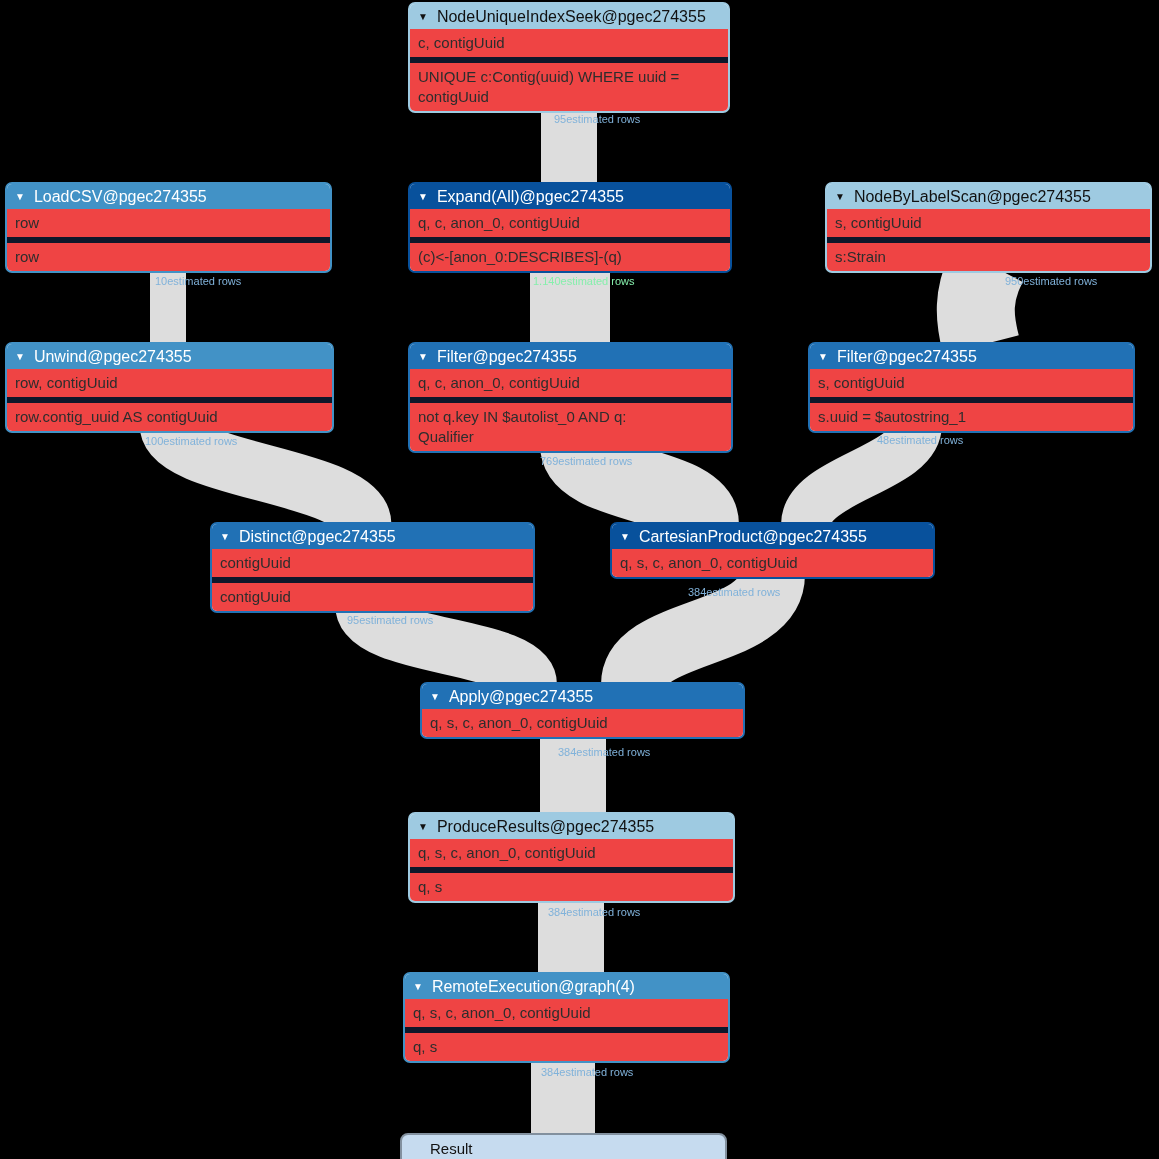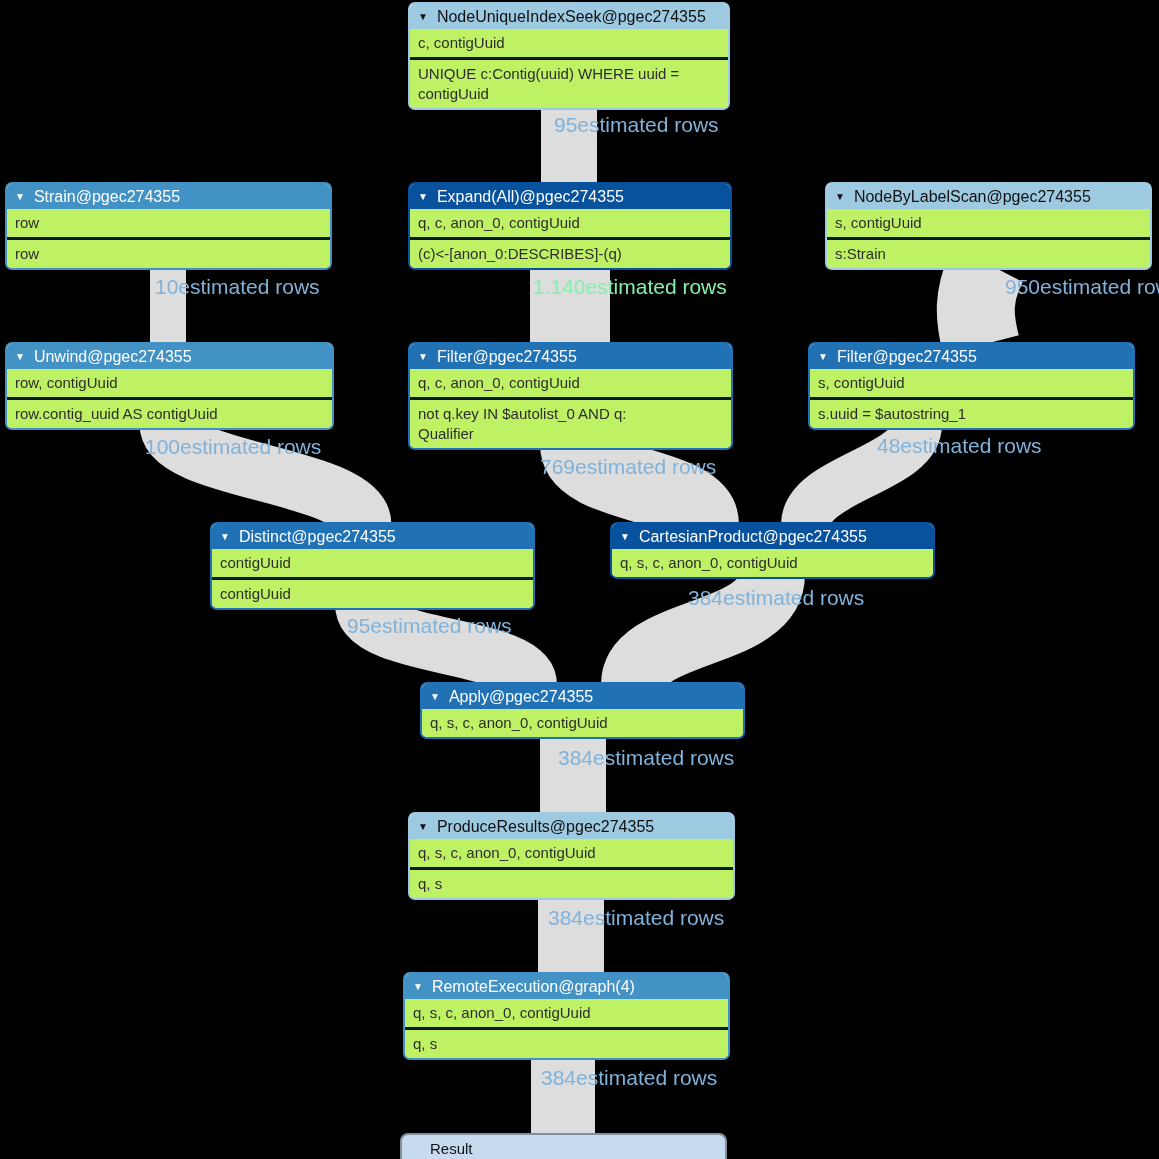--- a/index.html
+++ b/index.html
@@ -1,32 +1,32 @@
 <!DOCTYPE html>
 <html><head>
 <meta charset="utf-8">
 <style>
   html,body{margin:0;padding:0;background:#000;}
   #canvas{
     position:relative;width:1159px;height:1159px;background:#000;
     overflow:hidden;font-family:"Liberation Sans",sans-serif;
   }
   #edge-layer{position:absolute;left:0;top:0;}
-  .edge-label{position:absolute;font-size:21px;white-space:nowrap;}
+  .edge-label{position:absolute;font-size:11px;white-space:nowrap;}
   .node{
     position:absolute;background:#fff;border-radius:7px;overflow:hidden;
     box-sizing:border-box;border:2px solid #2171b5;
   }
   .node .header{
     height:25px;display:flex;align-items:center;gap:9px;
     padding:0 8px;font-size:16px;cursor:pointer;white-space:nowrap;
   }
   .tri{font-size:10px;line-height:1;}
-  .row{padding:4px 8px;font-size:15px;line-height:20px;color:#2d2d2d;background:#bef264;}
-  .row + .row{border-top:3px solid #0f172a;}
+  .row{padding:4px 8px;font-size:15px;line-height:20px;color:#2d2d2d;background:#ef4444;}
+  .row + .row{border-top:6px solid #0f172a;}
   .row .line{white-space:nowrap;}
   .result-box{
     position:absolute;left:400px;top:1133px;width:327px;height:34px;
     border:2px solid #82909e;border-radius:8px;box-sizing:border-box;
     line-height:28px;padding-left:28px;font-size:15px;color:#111;
   }
 </style>
 </head>
 <body>
 
@@ -69,21 +69,21 @@
           <div class="line">c, contigUuid</div>
         </div>
         <div class="row">
           <div class="line">UNIQUE c:Contig(uuid) WHERE uuid =</div>
           <div class="line">contigUuid</div>
         </div>
       </div>
       <div class="node" style="left: 5px; top: 182px; width: 327px; border-color: rgb(66, 146, 198);">
         <div class="header" style="background: rgb(66, 146, 198); color: rgb(255, 255, 255);">
           <span class="tri">▼</span>
-          <span>Strain@pgec274355</span>
+          <span>LoadCSV@pgec274355</span>
         </div>
         <div class="row">
           <div class="line">row</div>
         </div>
         <div class="row">
           <div class="line">row</div>
         </div>
       </div>
       <div class="node" style="left: 408px; top: 182px; width: 324px; border-color: rgb(8, 81, 156);">
         <div class="header" style="background: rgb(8, 81, 156); color: rgb(255, 255, 255);">

